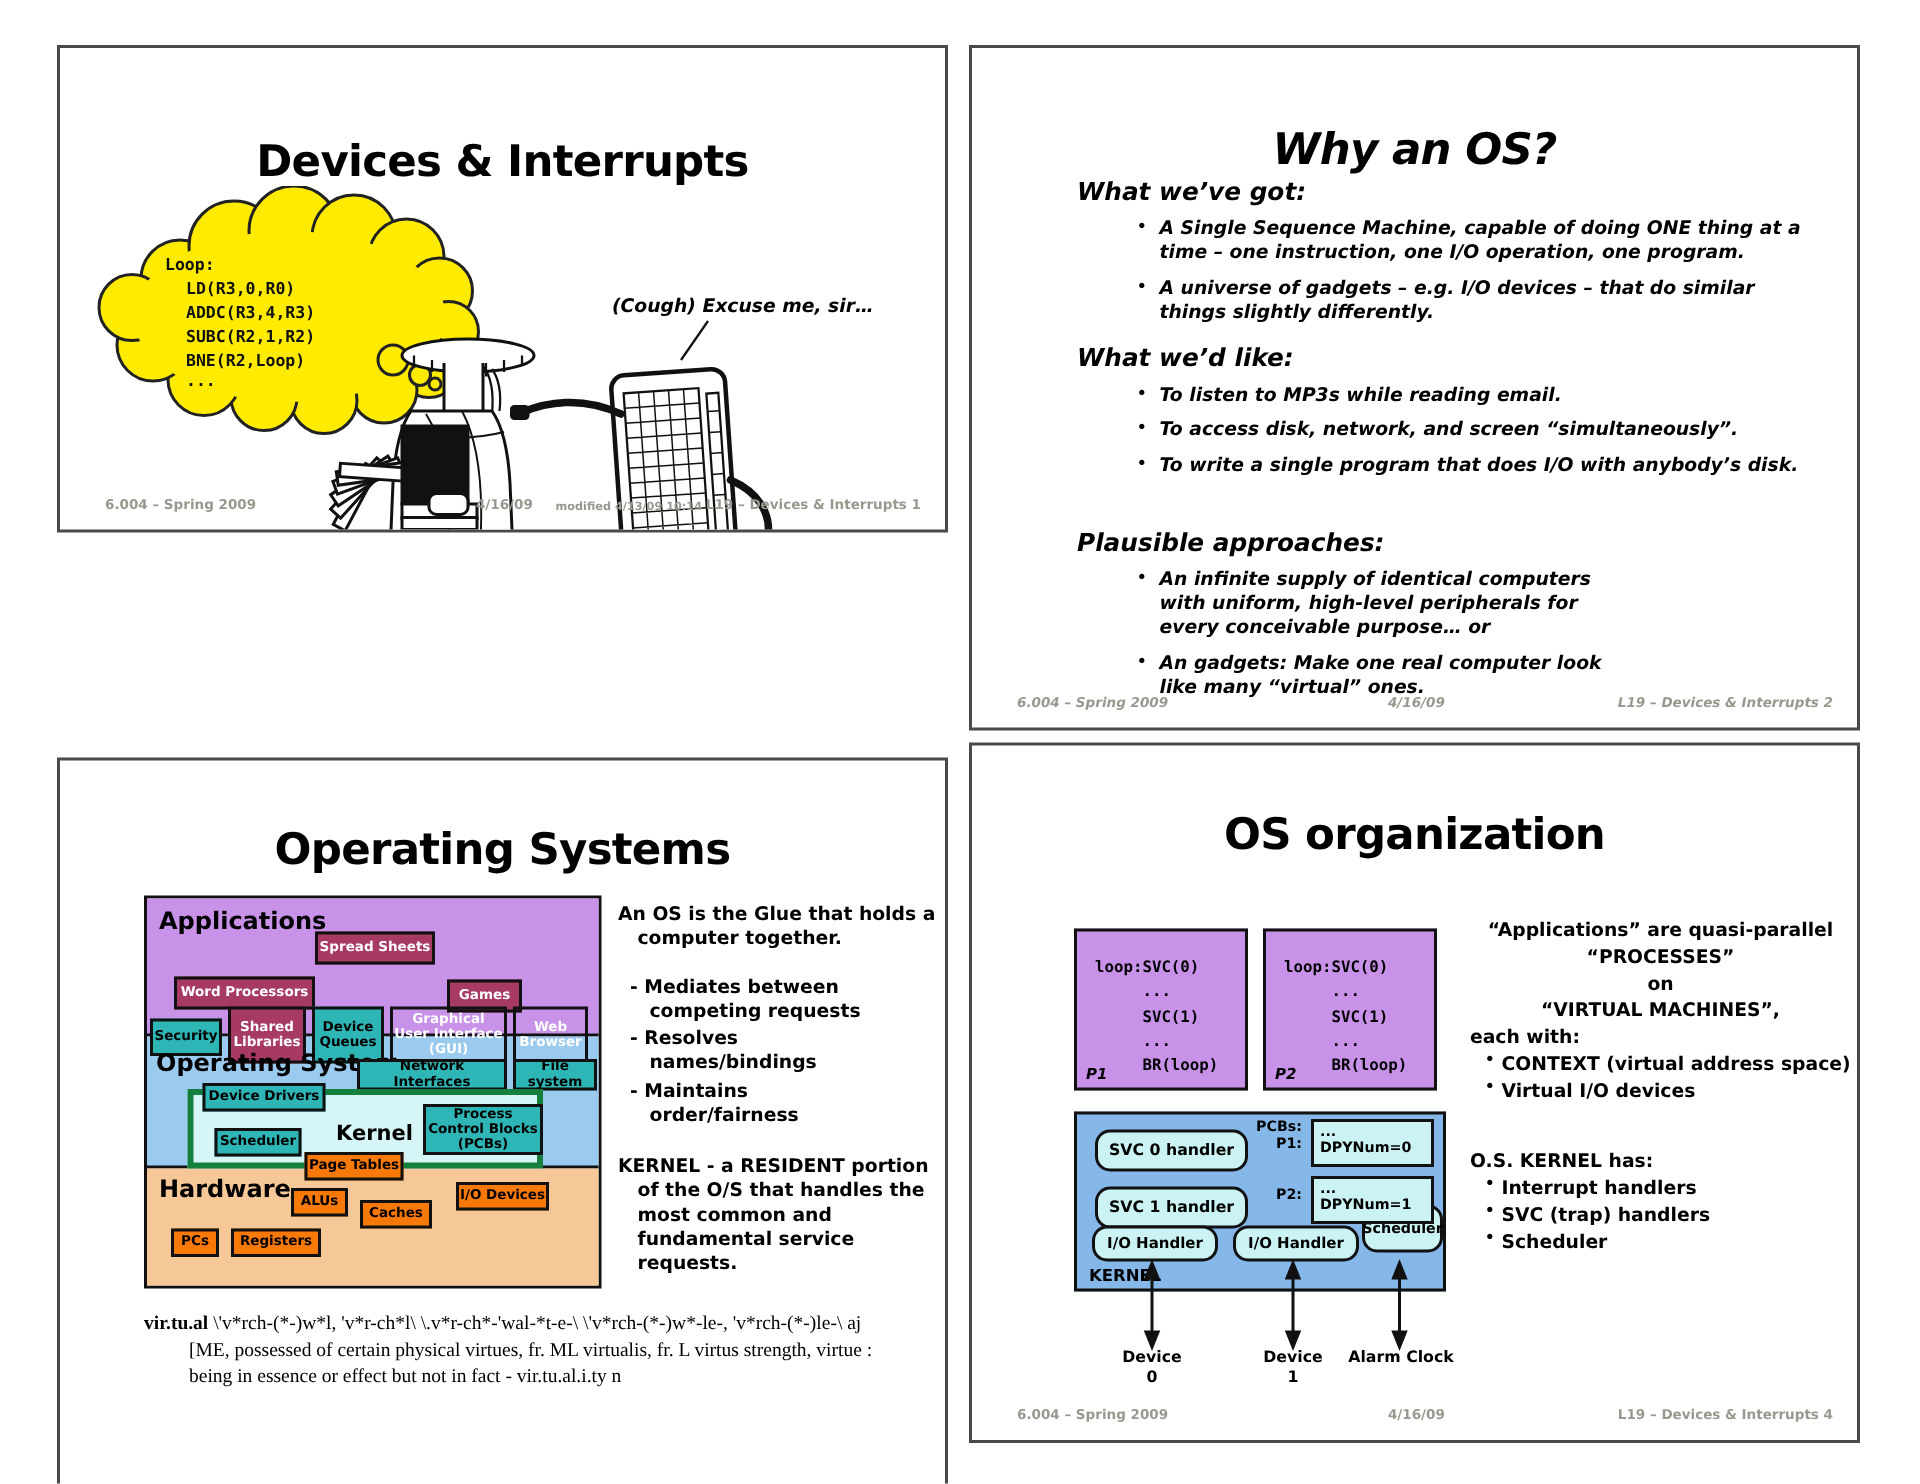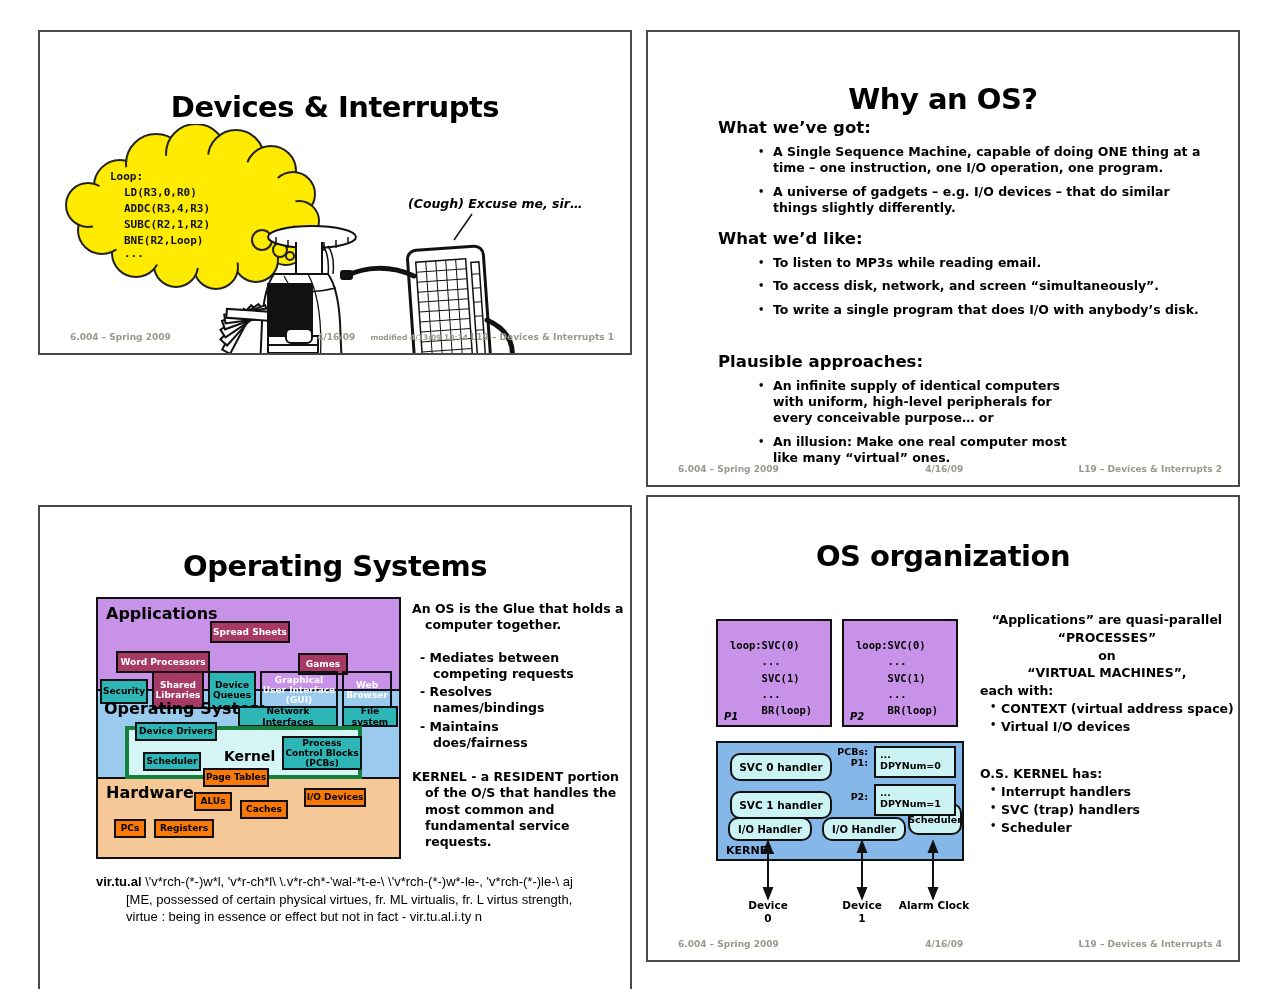--- a/index.html
+++ b/index.html
@@ -1,21 +1,21 @@
 <!DOCTYPE html>
 <html><head>
 <meta charset="utf-8">
 <style>
   * { box-sizing: border-box; margin: 0; padding: 0; }
   html,body { width:1280px; height:989px; background:#ffffff; }
   body { position:relative; font-family:"DejaVu Sans", sans-serif; color:#000; }
 
   .slide { position:absolute; width:594px; background:#fff; border:2px solid #4a4a4a; overflow:hidden; }
   #s1 { left:38px; top:30px;  height:325px; }
-  #s2 { left:646px; top:30px; height:457px; }
+  #s2 { left:646px; top:30px; height:457px;font-style:italic; }
   #s3 { left:38px; top:505px; height:574px; }
   #s4 { left:646px; top:495px; height:467px; }
 
   .title { position:absolute; left:0; width:100%; text-align:center;
            font-size:29px; font-weight:700; letter-spacing:-0.5px; }
 
   .f { position:absolute; bottom:11px; font-size:9px; color:#9a978e; font-weight:600; }
   .f-left { left:30px; } .f-date { left:47%; } .f-mod { left:56%; font-size:7.5px; }
   .f-ref { right:16px; }
 
@@ -53,21 +53,21 @@
   .sm { font-size:9px; }
   #s3 .kernelbox { position:absolute; left:27px; top:127px; width:237px; height:53px;
                    background:#d5f5f7; border:4px solid #15803d; }
   #s3 .kernel-lbl { position:absolute; left:95px; top:18px; font-size:14px; font-weight:700; }
   #s3 .side { position:absolute; left:372px; top:94px; width:214px;
               font-size:12.5px; font-weight:600; line-height:1.3; }
   #s3 .hang { padding-left:13px; text-indent:-13px; }
   #s3 .side-item { width:155px; margin:2px 0 2px 8px; padding-left:13px; text-indent:-13px; }
   #s3 .kern-note { margin-top:18px; padding-left:13px; text-indent:-13px; }
   #s3 .dict { position:absolute; left:56px; top:366px; width:505px;
-              font-family:Liberation Sans, sans-serif; font-size:13px; line-height:1.35;
+              font-family:Liberation Serif, serif; font-size:13px; line-height:1.35;
               padding-left:30px; text-indent:-30px; }
   #s3 .dict .term { font-weight:bold; }
 
   
   .pbox { position:absolute; top:122px; width:116px; height:108px;
           background:#c892e8; border:2px solid #111; }
   .pbox pre { position:absolute; left:12px; top:16px; font-family:"DejaVu Sans Mono", monospace;
               font-size:10.5px; font-weight:bold; line-height:1.55; }
   .pbox .plbl { position:absolute; left:6px; bottom:3px; font-size:10px; font-weight:700;font-style:italic; }
   #s4 .kbox { position:absolute; left:68px; top:244px; width:248px; height:120px;
@@ -203,21 +203,21 @@
     <div class="blt">A universe of gadgets – e.g. I/O devices – that do similar things slightly differently.</div>
 
     <div class="sec-h">What we’d like:</div>
     <div class="blt">To listen to MP3s while reading email.</div>
     <div class="blt">To access disk, network, and screen “simultaneously”.</div>
     <div class="blt">To write a single program that does I/O with anybody’s disk.</div>
 
     <div class="gap"></div>
     <div class="sec-h">Plausible approaches:</div>
     <div class="blt narrow">An infinite supply of identical computers with uniform, high-level peripherals for every conceivable purpose… or</div>
-    <div class="blt narrow">An illusion: Make one real computer most like many “virtual” ones.</div>
+    <div class="blt narrow">An gadgets: Make one real computer look like many “virtual” ones.</div>
   </div>
 
   <span class="f f-left">6.004 – Spring 2009</span>
   <span class="f f-date">4/16/09</span>
   <span class="f f-ref">L19 – Devices &amp; Interrupts  2</span>
 </div>
 
 <div class="slide" id="s3">
   <div class="title" style="top:42px">Operating Systems</div>
 
@@ -255,21 +255,21 @@
     <div class="bx orange sm" style="left:206px; top:189px; width:62px; height:19px">I/O Devices</div>
     <div class="bx orange sm" style="left:16px;  top:220px; width:32px; height:19px">PCs</div>
     <div class="bx orange sm" style="left:56px;  top:220px; width:60px; height:19px">Registers</div>
   </div>
 
   <div class="side">
     <div class="hang">An OS is the Glue that holds a computer together.</div>
     <div style="height:14px"></div>
     <div class="side-item">- Mediates between competing requests</div>
     <div class="side-item">- Resolves names/bindings</div>
-    <div class="side-item">- Maintains does/fairness</div>
+    <div class="side-item">- Maintains order/fairness</div>
     <div class="kern-note">KERNEL - a RESIDENT portion of the O/S that handles the most common and fundamental service requests.</div>
   </div>
 
   <div class="dict">
     <span class="term">vir.tu.al</span>
     <span>\'v*rch-(*-)w*l, 'v*r-ch*l\ \.v*r-ch*-'wal-*t-e-\  \'v*rch-(*-)w*-le-, 'v*rch-(*-)le-\ aj [ME, possessed of certain physical virtues, fr. ML virtualis, fr. L virtus strength, virtue : being in essence or effect but not in fact  - vir.tu.al.i.ty n</span>
   </div>
 
   <span class="f f-left">6.004 – Spring 2009</span>
   <span class="f f-date">4/16/09</span>

